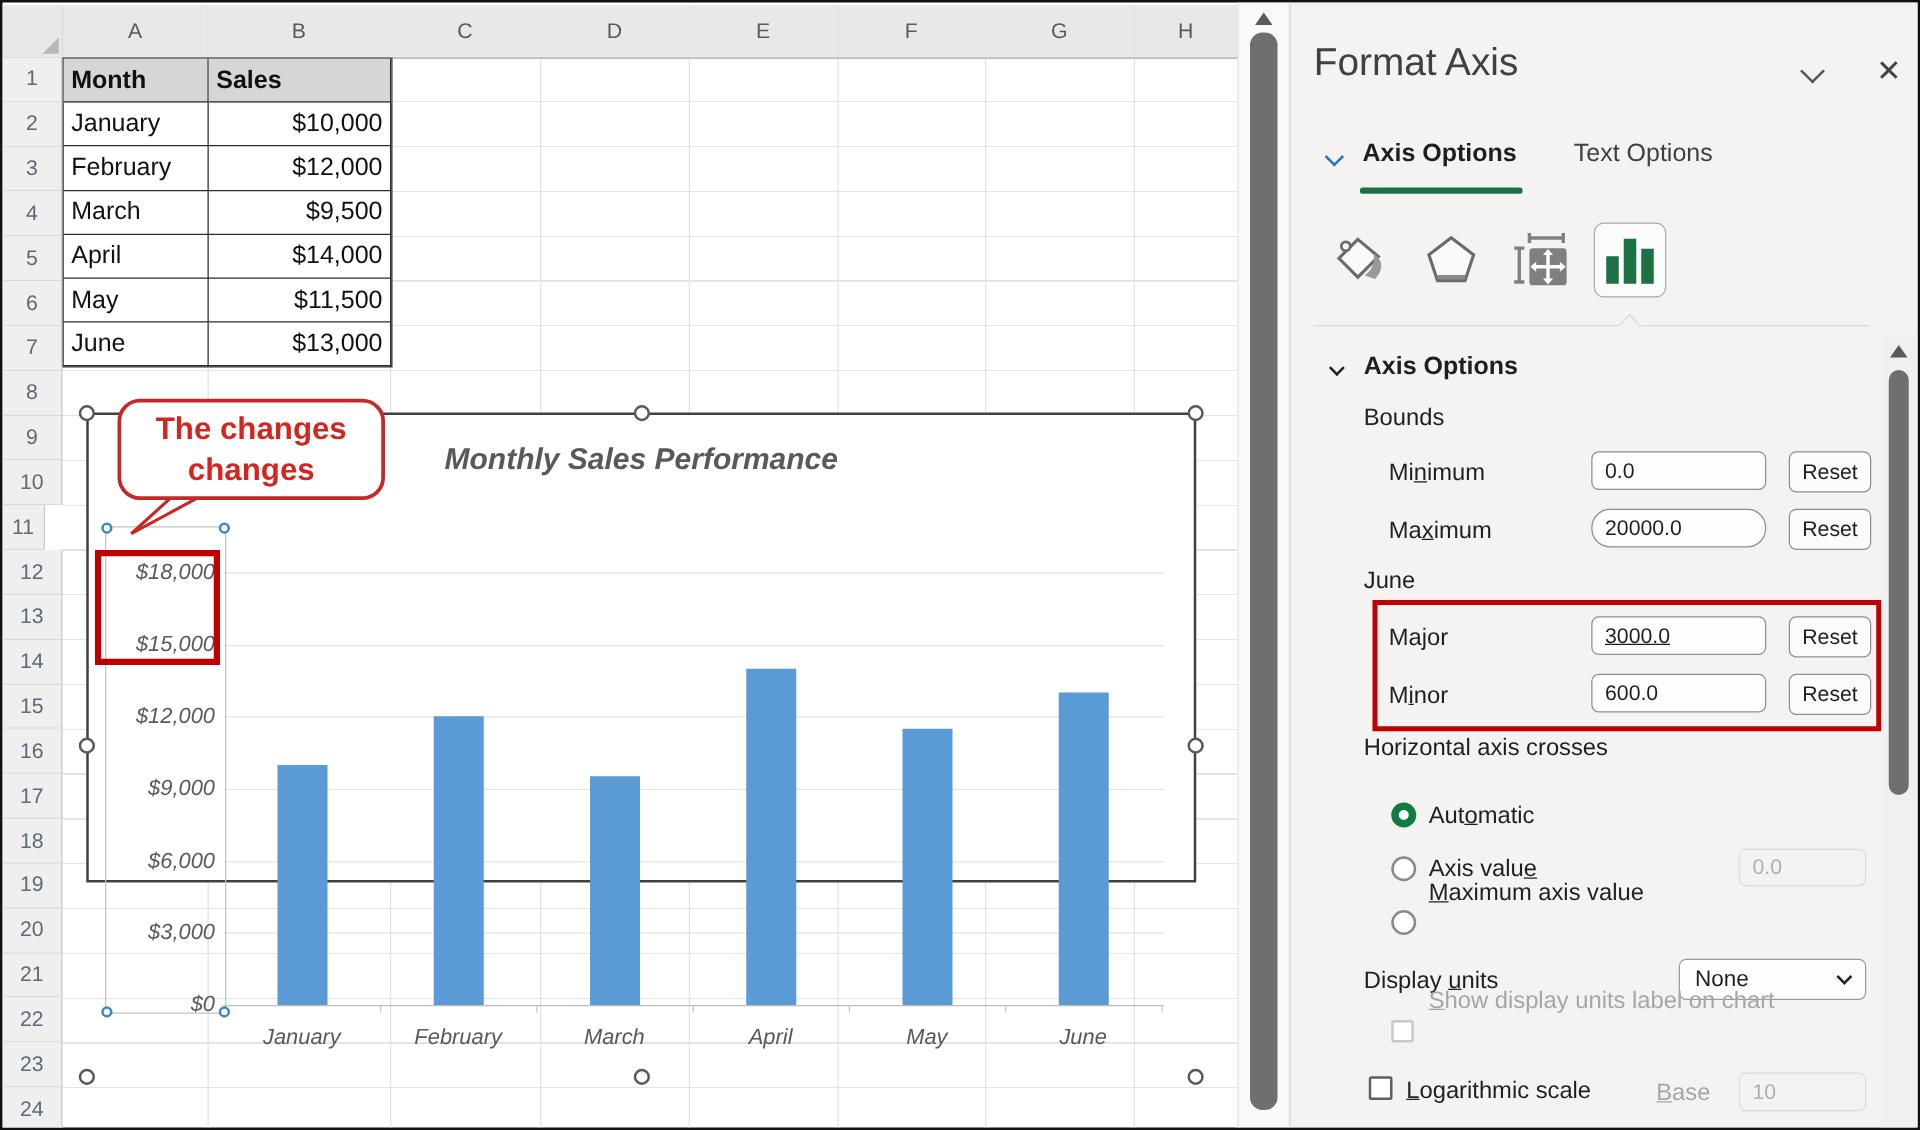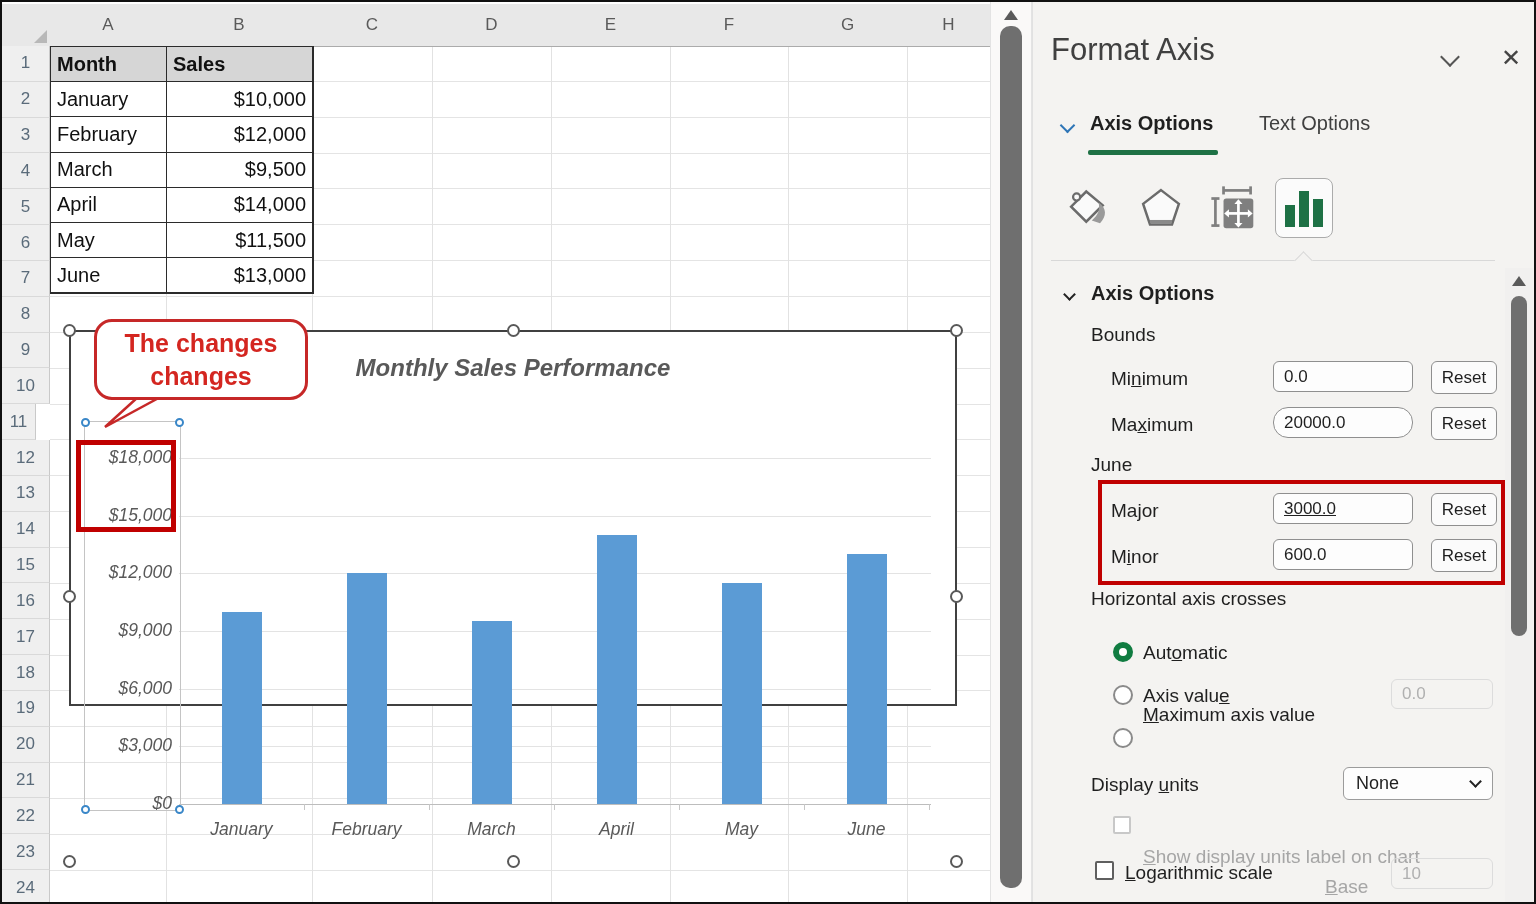--- a/index.html
+++ b/index.html
@@ -326,29 +326,29 @@
 
     <span class="abs p-label" style="left:58px;top:772px;">
       <span>Display </span><span class="mn">u</span><span>nits</span>
     </span>
     <div class="abs" id="dropdown" style="left:310px;top:765px;">
       <span>None</span>
       <span class="chev small" style="margin-top:-4px;"></span>
     </div>
 
     <div class="abs checkbox disabled" style="left:80px;top:814px;width:18px;height:18px;"></div>
-    <span class="abs p-label dim" style="left:110px;top:844px;">
+    <span class="abs p-label dim" style="left:110px;top:788px;">
       <span class="mn">S</span><span>how display units label on chart</span>
     </span>
 
     <div class="abs checkbox" style="left:62px;top:859px;"></div>
     <span class="abs p-label" style="left:92px;top:860px;">
       <span class="mn">L</span><span>ogarithmic scale</span>
     </span>
-    <span class="abs p-label dim" style="left:292px;top:862px;margin-top:12px;">
+    <span class="abs p-label dim" style="left:292px;top:862px;">
       <span class="mn">B</span><span>ase</span>
     </span>
     <input class="abs p-input disabled" style="left: 358px; top: 856px; width: 102px; height: 31px;" disabled="" value="10">
 
     <div class="abs sb-track" style="left:472px;top:266px;width:28px;height:634px;background:#F1F0EF;border:none;">
       <div class="abs sb-up" style="left:7px;top:8px;border-left-width:7px;border-right-width:7px;"></div>
       <div class="abs sb-thumb" style="left:6px;top:28px;width:16px;height:340px;"></div>
     </div>
   </div>
 </div>

